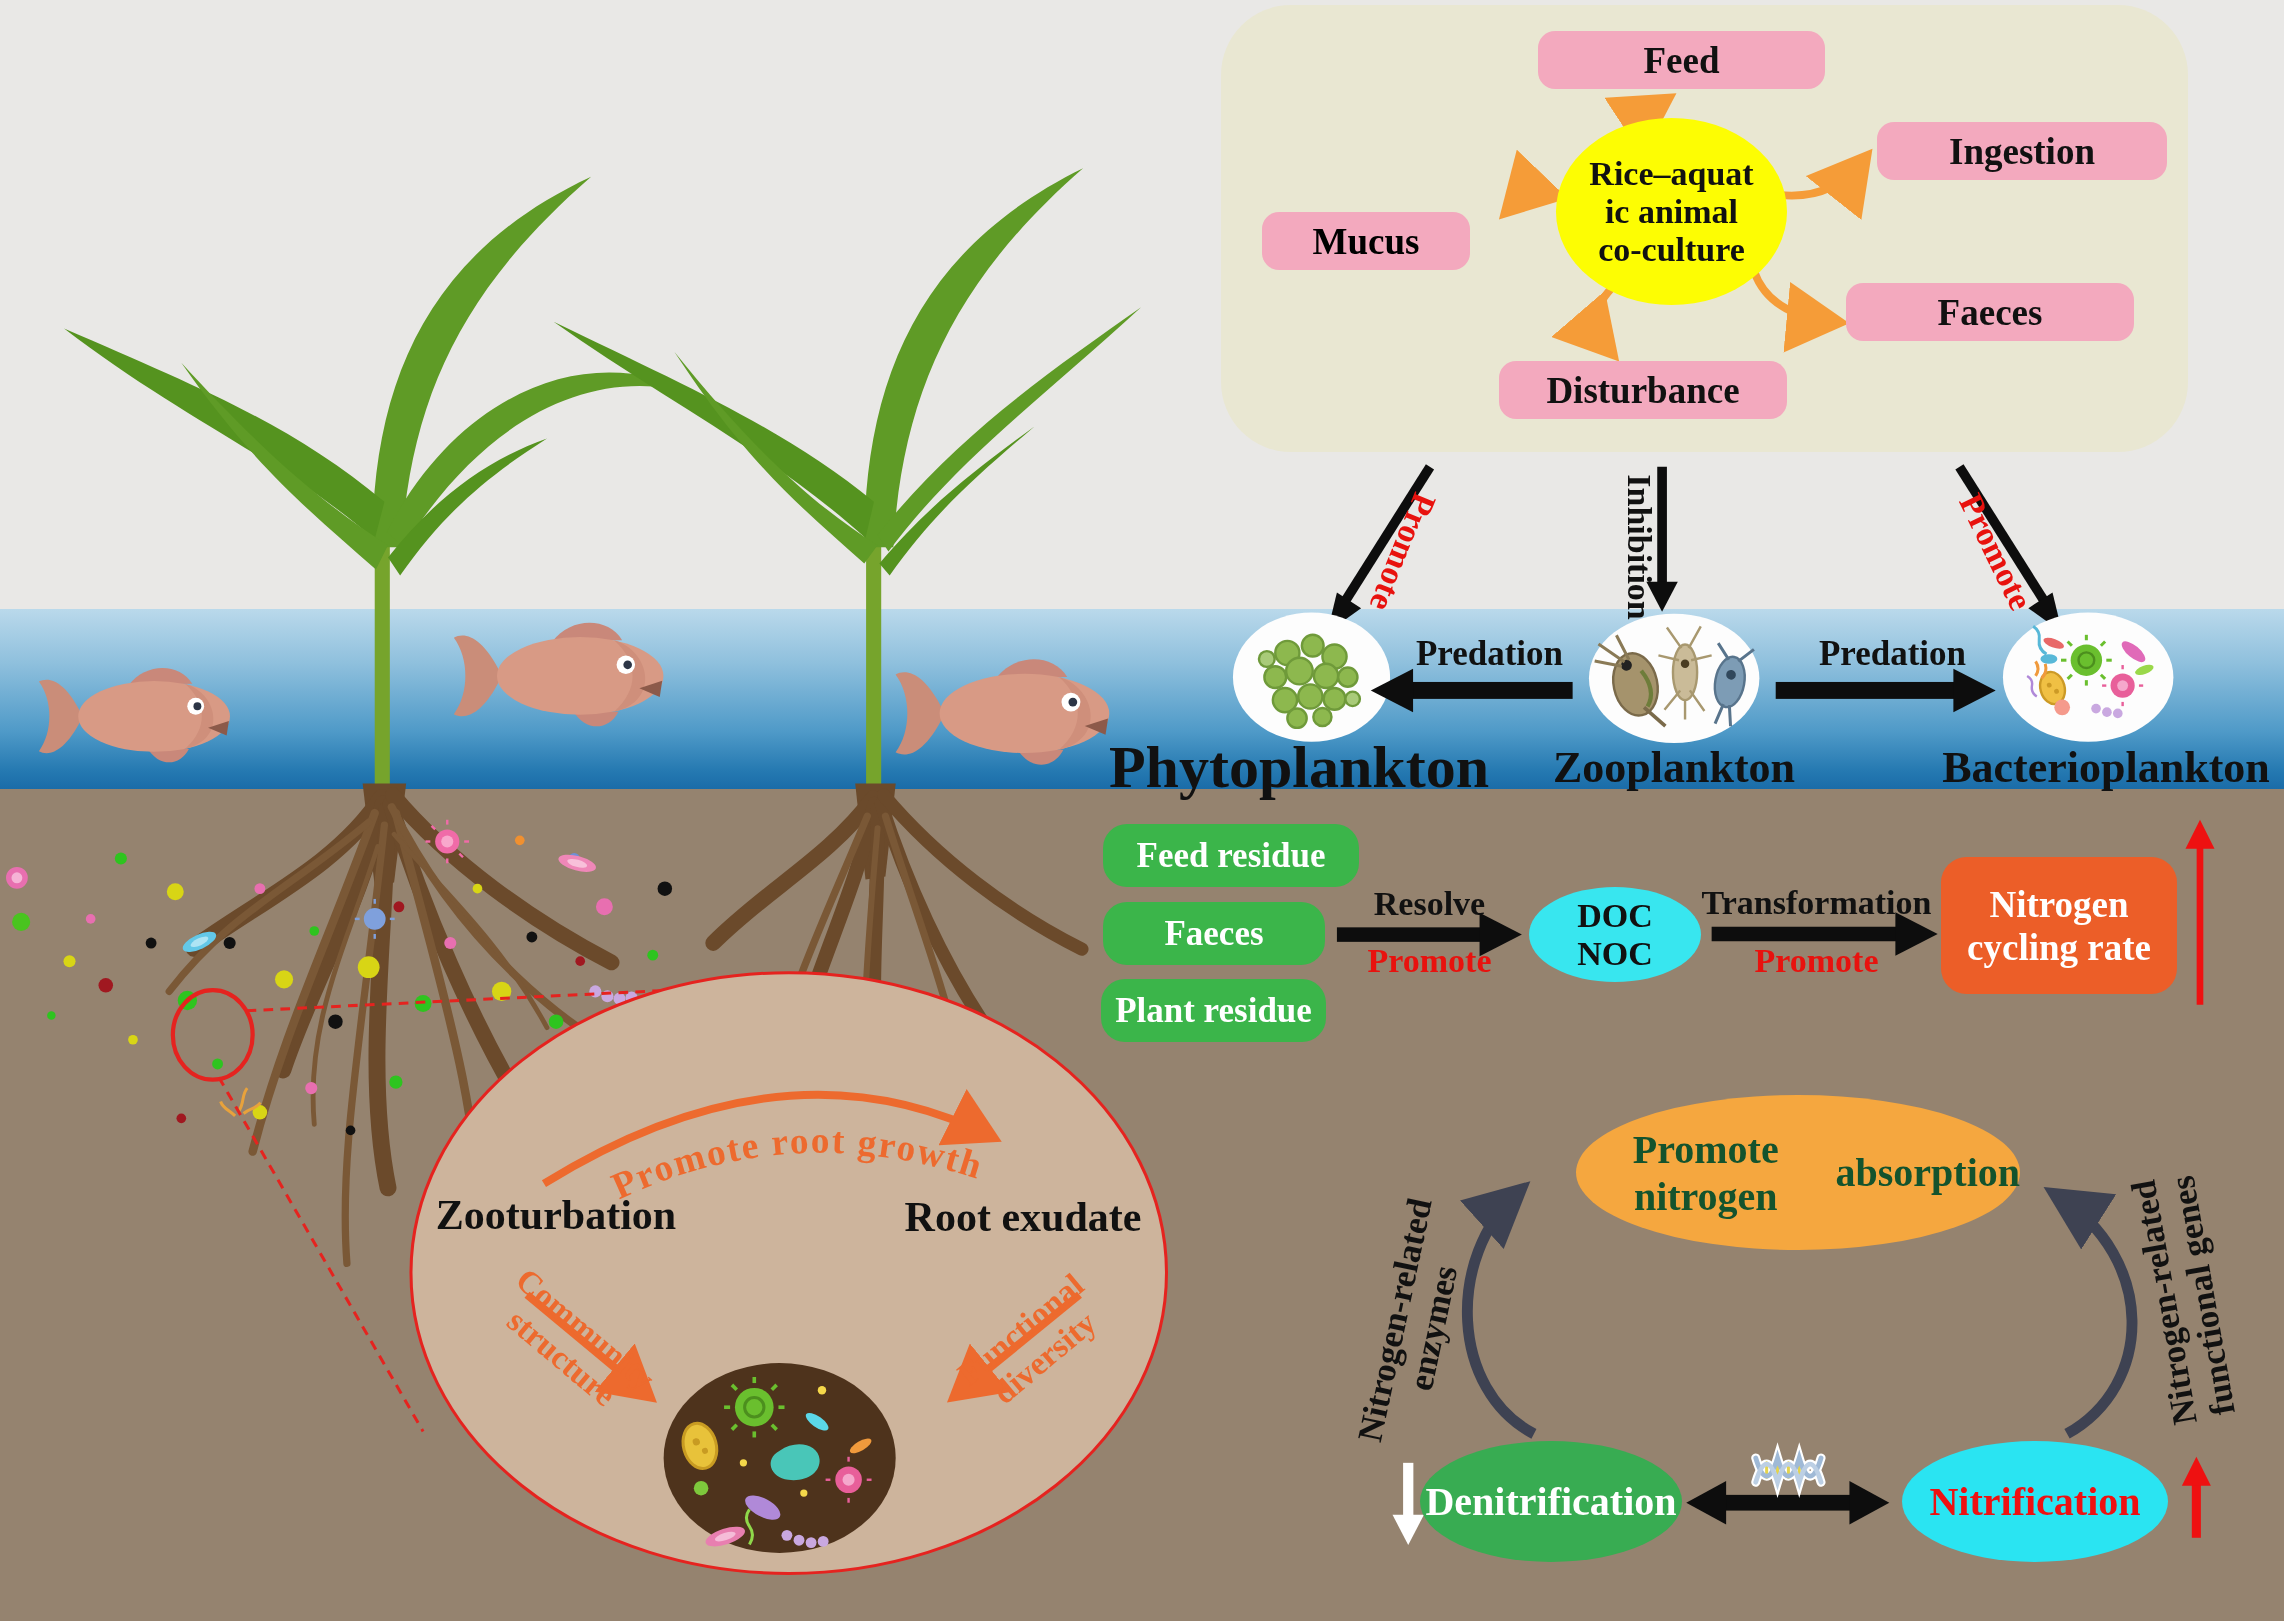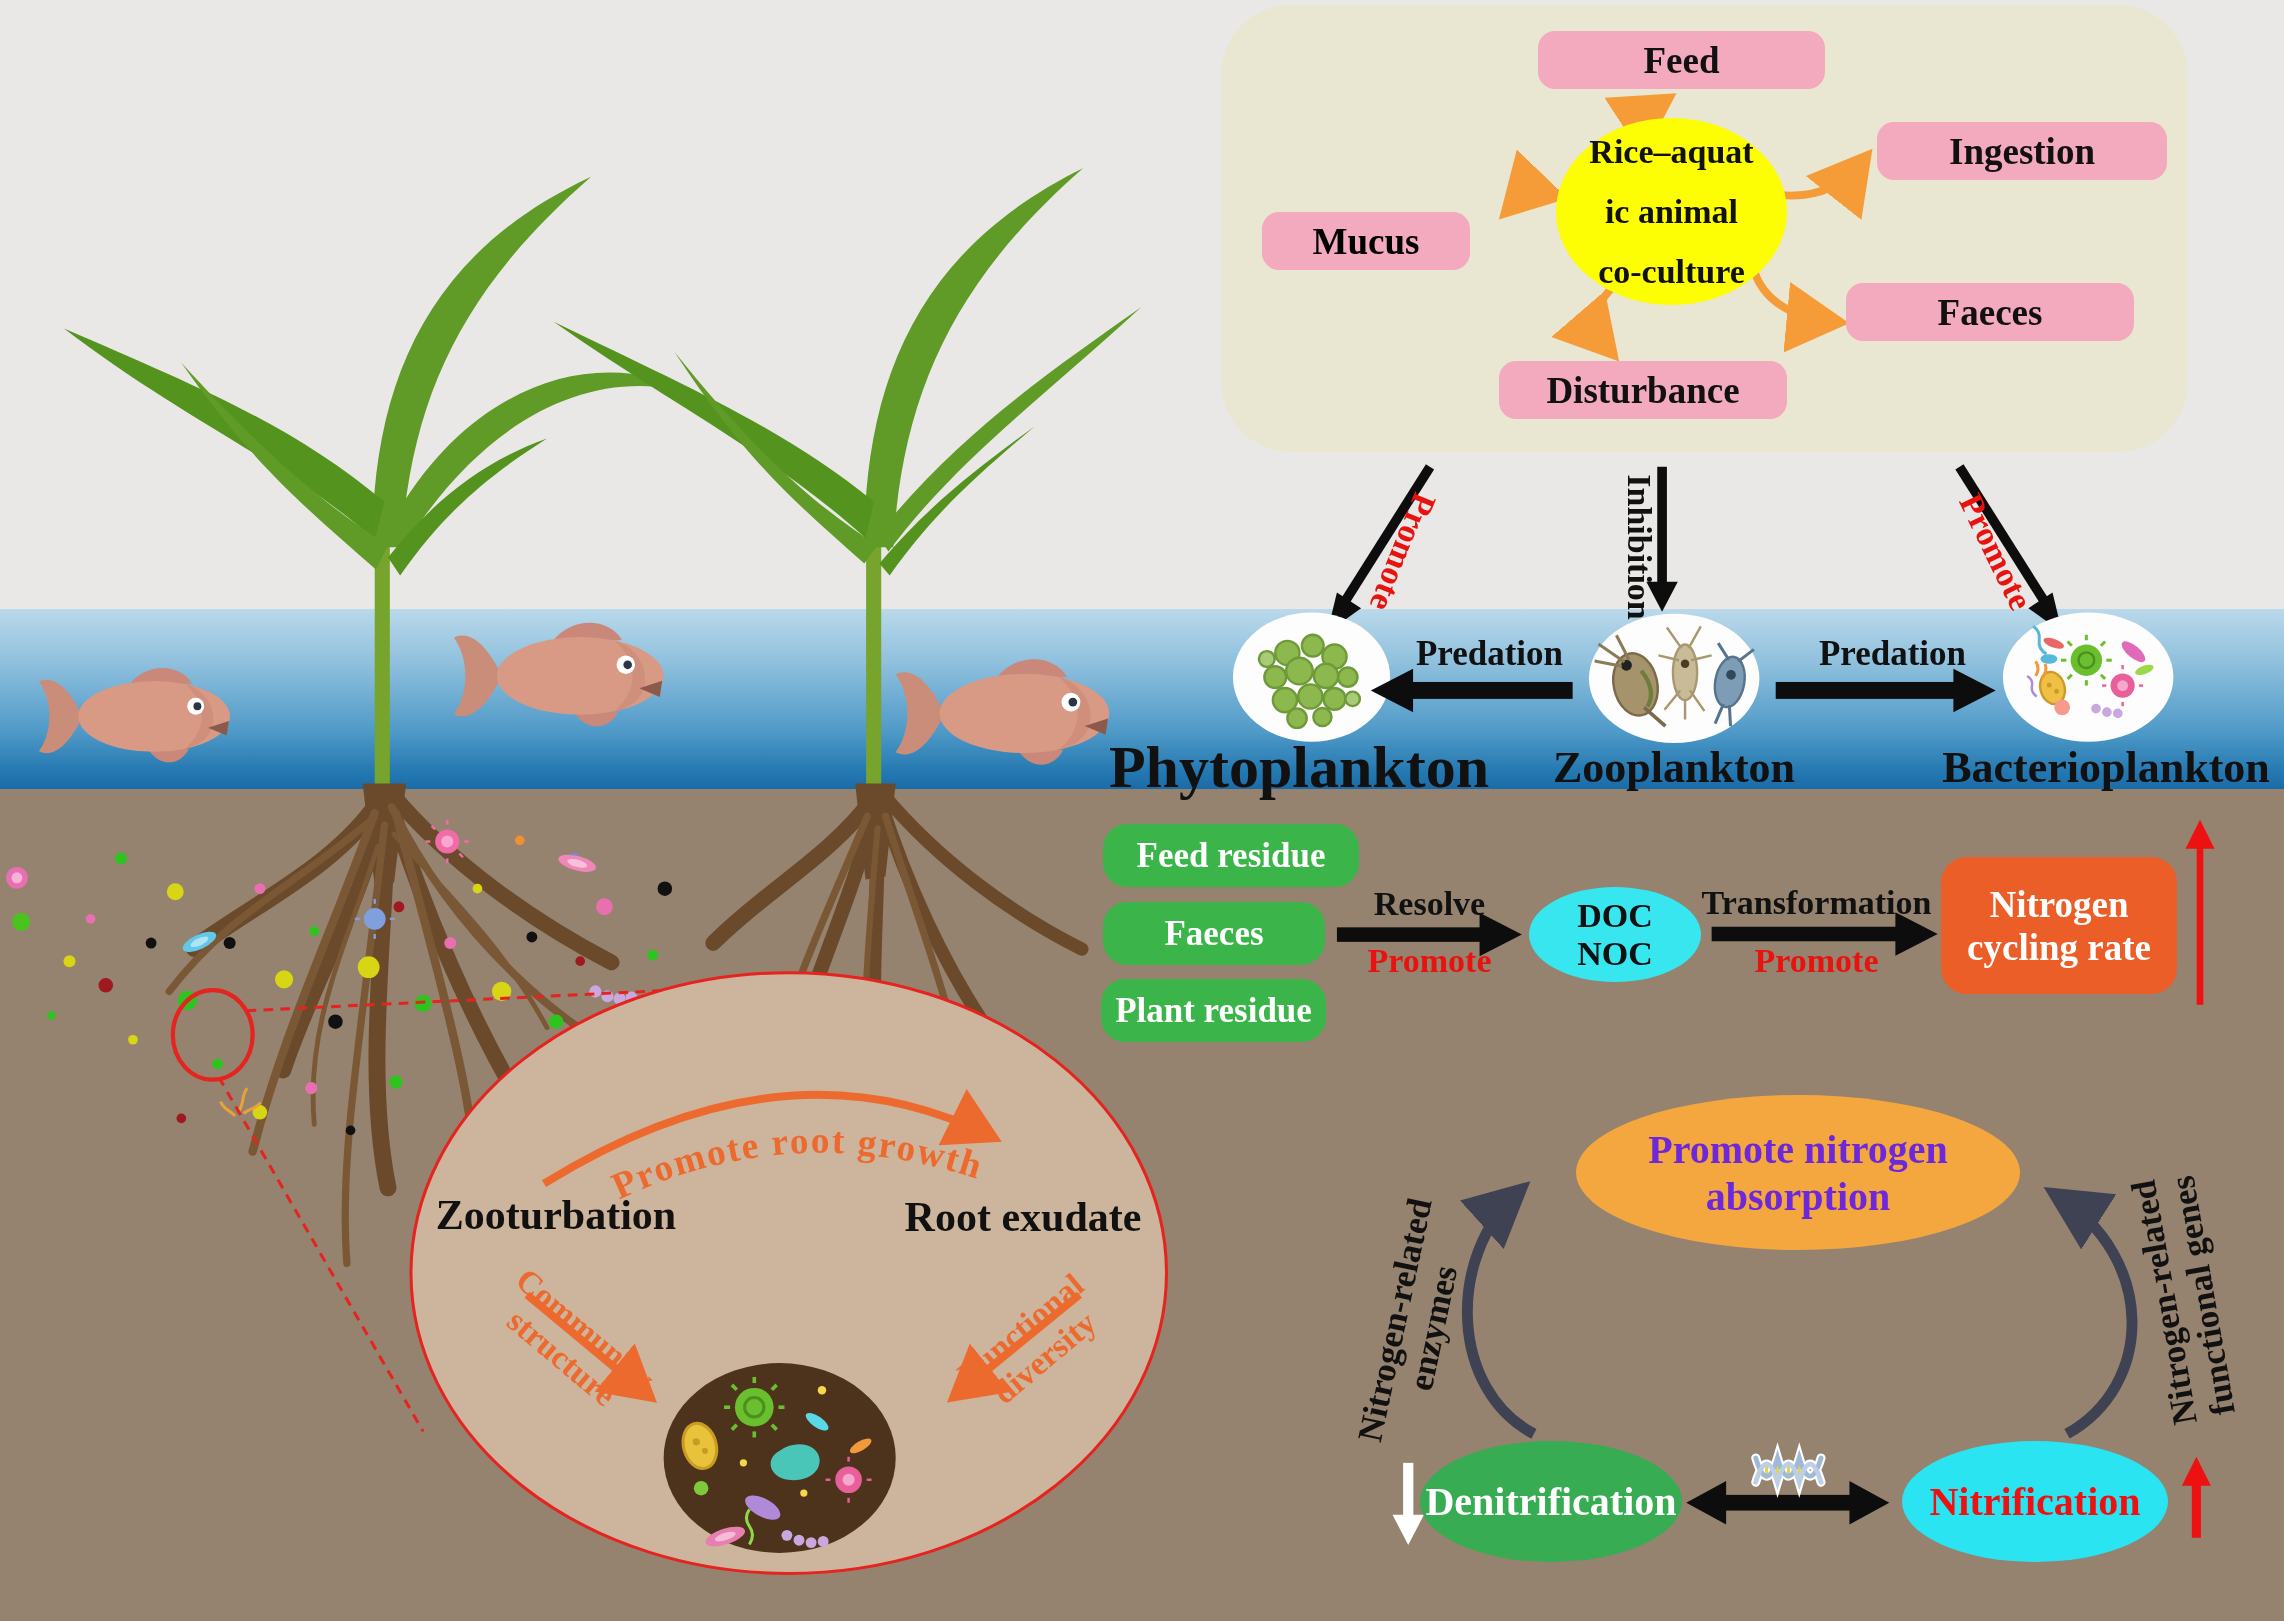--- a/index.html
+++ b/index.html
@@ -427,21 +427,21 @@
 
     <g fill="none" stroke="#f59c38" stroke-width="13">
       <path d="M2742,240 Q2706,198 2752,168" marker-end="url(#mOrange)"></path>
       <path d="M2942,322 Q3030,332 3082,266" marker-end="url(#mOrange)"></path>
       <path d="M2600,330 Q2542,298 2498,344" marker-end="url(#mOrange)"></path>
       <path d="M2902,448 Q2928,522 3034,532" marker-end="url(#mOrange)"></path>
       <path d="M2682,462 Q2612,520 2662,578" marker-end="url(#mOrange)"></path>
     </g>
   </svg>
 
-  <div class="shape ellipse lines" style="left:1556px;top:118px;width:231px;height:187px;background:#fdfd03;font-size:34px;color:#111;flex-direction:column;gap:22px;">
+  <div class="shape ellipse lines" style="left:1556px;top:118px;width:231px;height:187px;background:#fdfd03;font-size:34px;color:#111;flex-direction:column;">
     <span>Rice–aquat</span>
     <span>ic animal</span>
     <span>co-culture</span>
   </div>
 
   <div class="shape rounded" style="left:1538px;top:31px;width:287px;height:58px;background:#f3a9be;font-size:37px;color:#111;">
       <span>Feed</span>
     </div>
   <div class="shape rounded" style="left:1877px;top:122px;width:290px;height:58px;background:#f3a9be;font-size:37px;color:#111;">
       <span>Ingestion</span>
@@ -524,21 +524,21 @@
     </div>
   <div class="c lines" style="left:477px;top:1304px;width:193px;height:79px;font-size:33px;color:#ed6a2e;transform:rotate(40deg);flex-direction:column;">
     <span>Community</span>
     <span>structure</span>
   </div>
   <div class="c lines" style="left:936px;top:1304px;width:193px;height:79px;font-size:33px;color:#ed6a2e;transform:rotate(-40deg);flex-direction:column;">
     <span>Functional</span>
     <span>diversity</span>
   </div>
 
-  <div class="shape ellipse lines" style="left:1576px;top:1095px;width:444px;height:155px;background:#f5a73f;font-size:40px;color:#6d28d9;flex-direction:column;">
+  <div class="shape ellipse lines" style="left:1576px;top:1095px;width:444px;height:155px;background:#f5a73f;font-size:40px;color:#14532d;flex-direction:row;">
     <span>Promote nitrogen</span>
     <span>absorption</span>
   </div>
   <div class="shape ellipse" style="left:1420px;top:1441px;width:262px;height:121px;background:#38ac52;font-size:40px;color:#fff;">
       <span>Denitrification</span>
     </div>
   <div class="shape ellipse" style="left:1902px;top:1441px;width:266px;height:121px;background:#2ae4f2;font-size:40px;color:#ee1111;">
       <span>Nitrification</span>
     </div>
 

